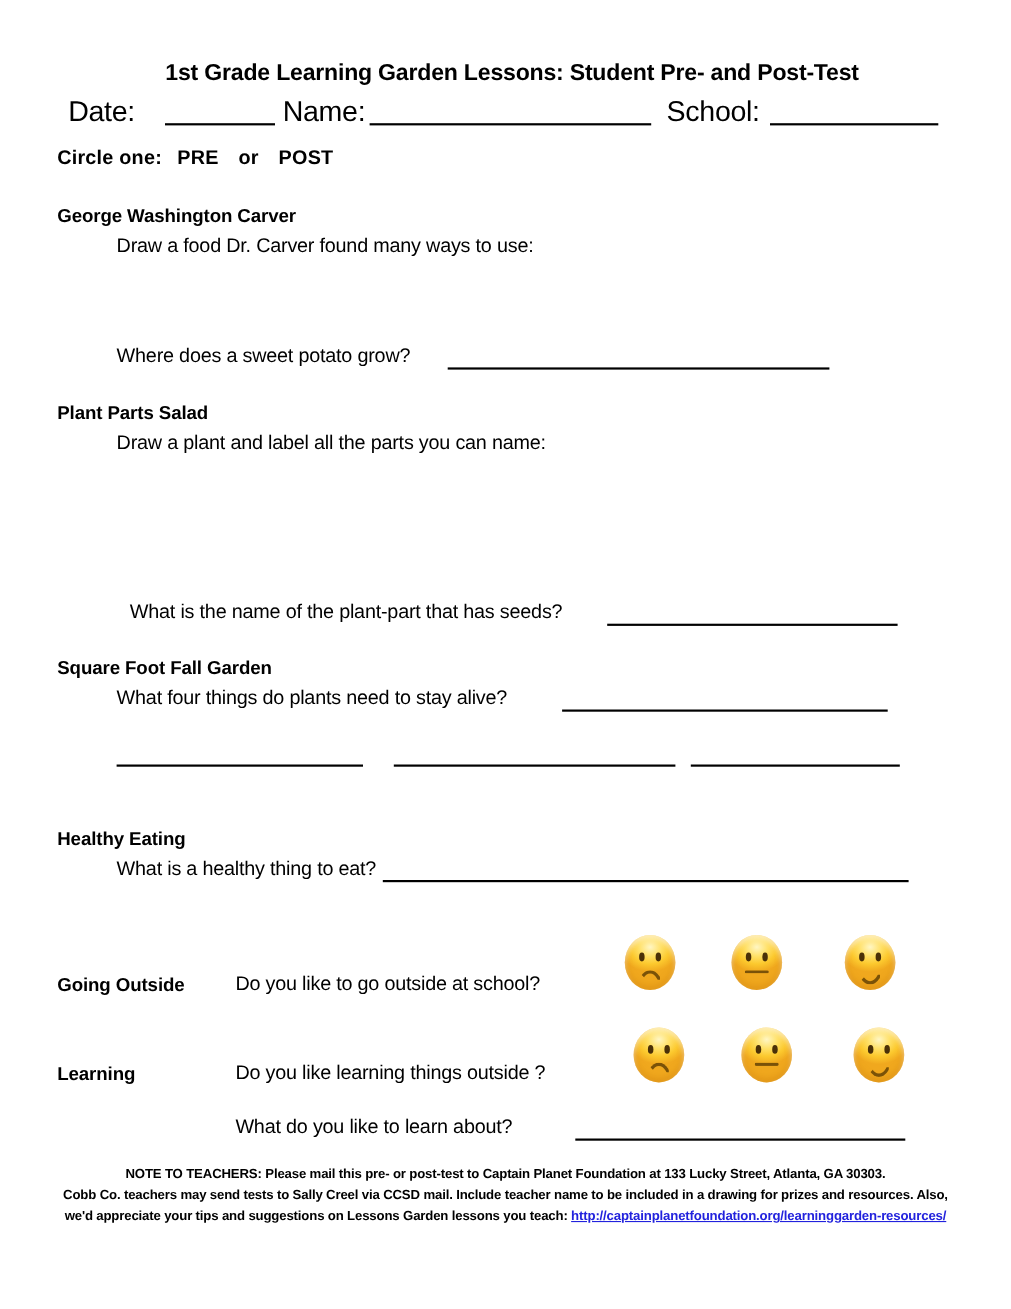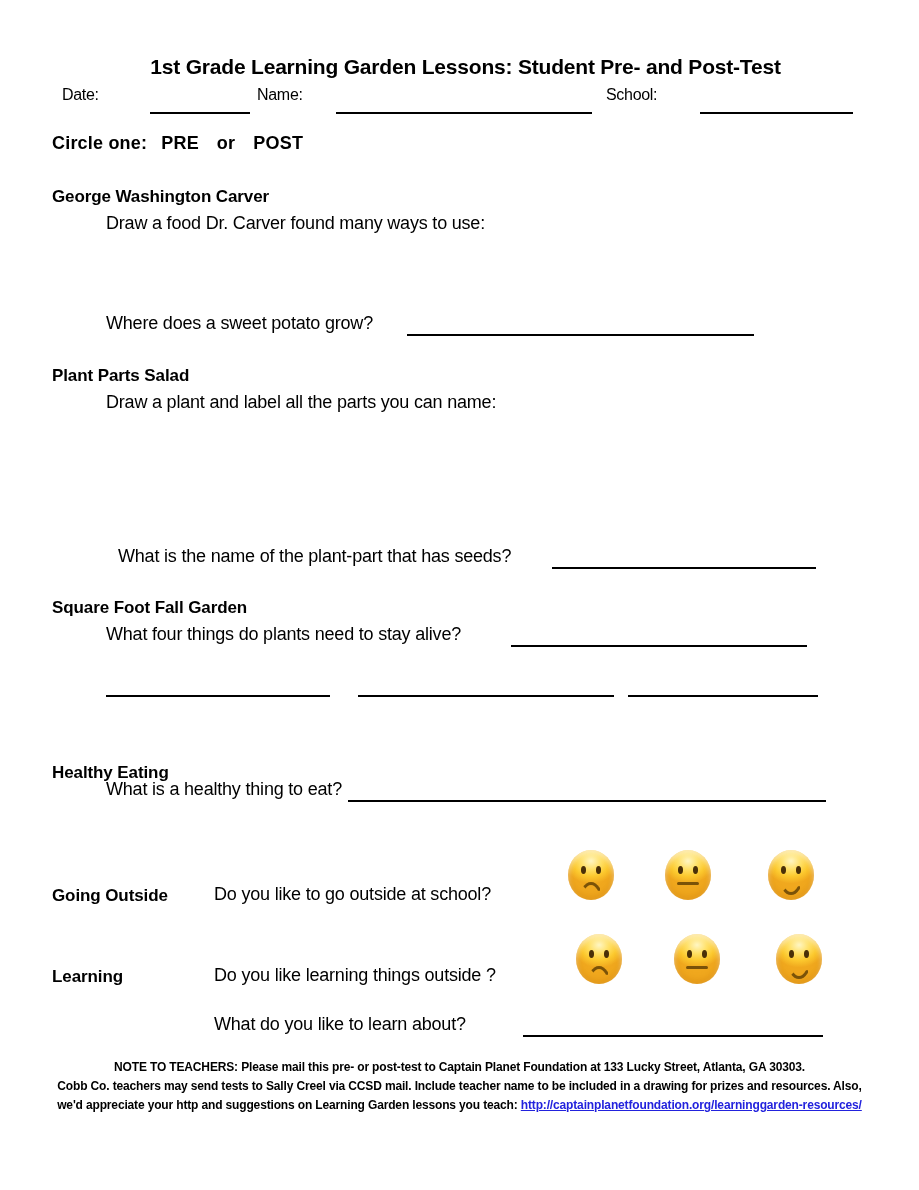--- a/index.html
+++ b/index.html
@@ -24,21 +24,21 @@
     left: 0; right: 0;
     top: 55px;
     text-align: center;
     font-size: 21px;
     font-weight: bold;
     letter-spacing: -0.2px;
     margin-left: 12px;
   }
 
   .hdr-label {
-    font-size: 16px;
+    font-size: 26px;
     font-weight: normal;
     letter-spacing: -0.3px;
   }
 
   .circle-row {
     left: 52px;
     top: 133px;
     font-size: 18px;
     font-weight: bold;
     letter-spacing: 0.2px;
@@ -171,21 +171,21 @@
   <div class="abs question" style="top:546px;margin-left:12px;">What is the name of the plant-part that has seeds?</div>
   <div class="rule" style="left:552px; top:567px; width:264px;"></div>
 
   <div class="abs section-head" style="top:598px;">Square Foot Fall Garden</div>
   <div class="abs question" style="top:624px;">What four things do plants need to stay alive?</div>
   <div class="rule" style="left:511px; top:645px; width:296px;"></div>
   <div class="rule" style="left:106px; top:695px; width:224px;"></div>
   <div class="rule" style="left:358px; top:695px; width:256px;"></div>
   <div class="rule" style="left:628px; top:695px; width:190px;"></div>
 
-  <div class="abs section-head" style="top:753px;margin-top:10px;">Healthy Eating</div>
+  <div class="abs section-head" style="top:753px;">Healthy Eating</div>
   <div class="abs question" style="top:779px;">What is a healthy thing to eat?</div>
   <div class="rule" style="left:348px; top:800px; width:478px;"></div>
 
   <div class="abs section-head" style="top:886px;">Going Outside</div>
   <div class="abs question" style="left:214px; top:884px;">Do you like to go outside at school?</div>
 
   <div class="face" style="left:568px; top:850px;">
     <span class="eye left"></span>
     <span class="eye right"></span>
     <span class="mouth-frown"></span>
@@ -219,16 +219,16 @@
     <span class="eye right"></span>
     <span class="mouth-smile"></span>
   </div>
 
   <div class="abs question" style="left:214px; top:1014px;">What do you like to learn about?</div>
   <div class="rule" style="left:523px; top:1035px; width:300px;"></div>
 
   <div class="footer">
     <div>NOTE TO TEACHERS:  Please mail this pre- or post-test to Captain Planet Foundation at 133 Lucky Street, Atlanta, GA 30303.</div>
     <div>Cobb Co. teachers may send tests to Sally Creel via CCSD mail.  Include teacher name to be included in a drawing for prizes and resources. Also,</div>
-    <div><span>we'd appreciate your http and suggestions on Learning Garden lessons you teach: </span><span class="link">http://captainplanetfoundation.org/learninggarden-resources/</span></div>
+    <div><span>we'd appreciate your tips and suggestions on Lessons Garden lessons you teach: </span><span class="link">http://captainplanetfoundation.org/learninggarden-resources/</span></div>
   </div>
 
 </div>
 
 </body></html>

